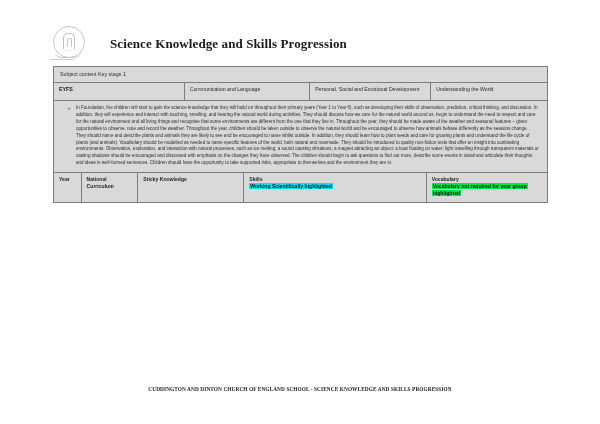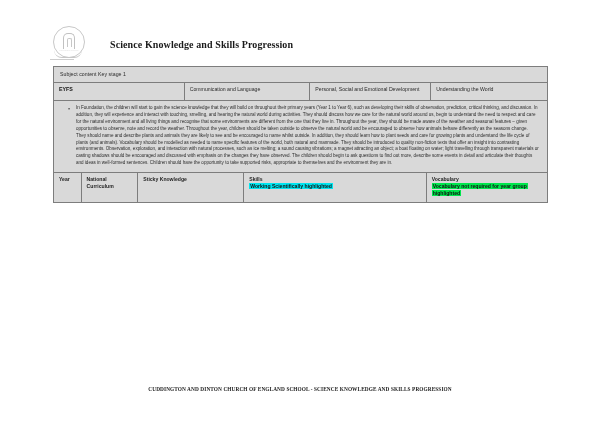--- a/index.html
+++ b/index.html
@@ -85,21 +85,21 @@
     width: 22px;
     text-align: center;
     font-size: 2.6px;
     letter-spacing: 0.2px;
     color: #9a9a9a;
     font-family: "Liberation Serif", serif;
   }
   .doc-title {
     margin-left: 20px;
     font-family: "Liberation Serif", serif;
-    font-size: 10px;
+    font-size: 13px;
     font-weight: bold;
     color: #1a1a1a;
     letter-spacing: 0.1px;
     white-space: nowrap;
   }
 
   
   .table-wrap {
     position: absolute;
     left: 53px;

